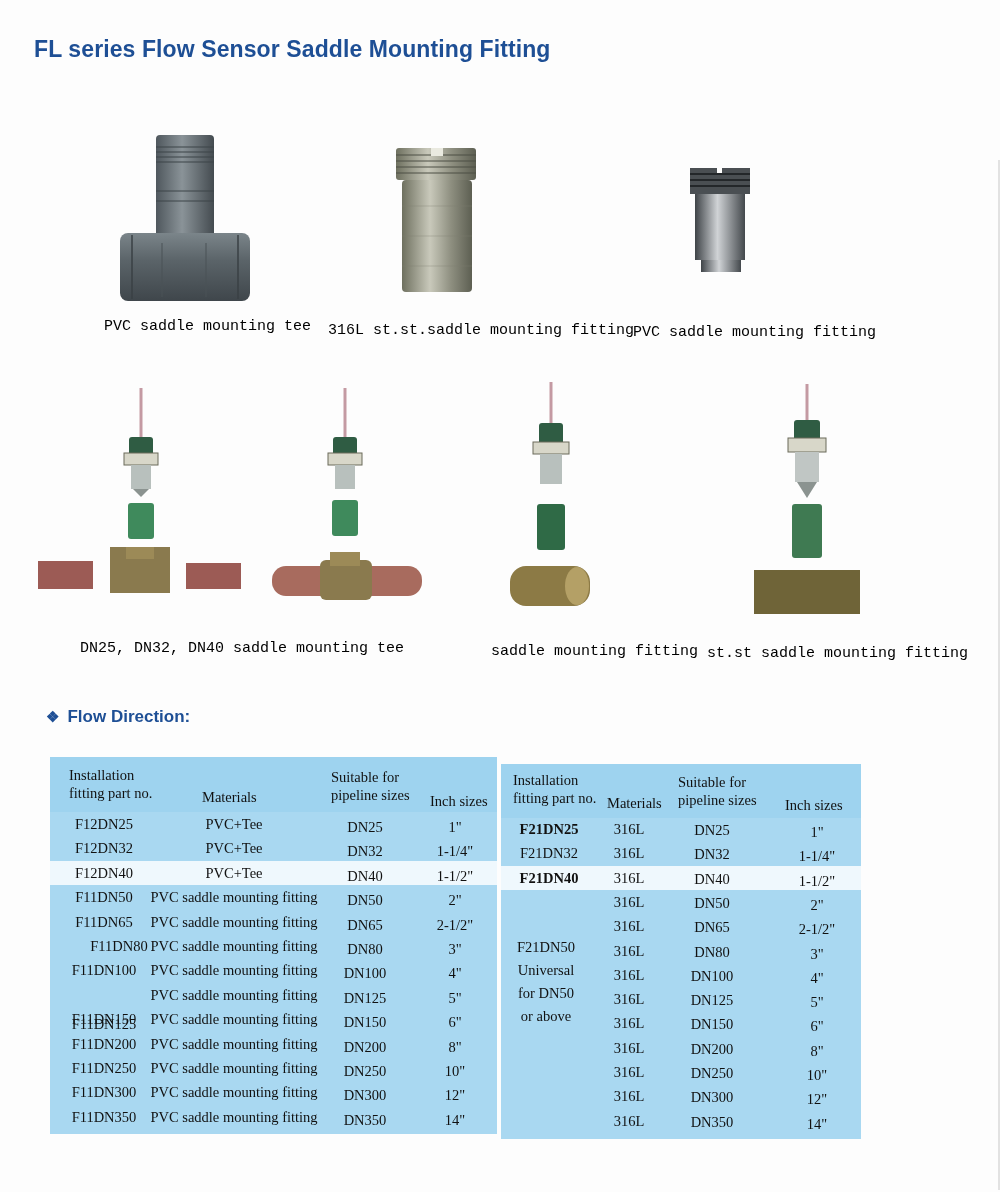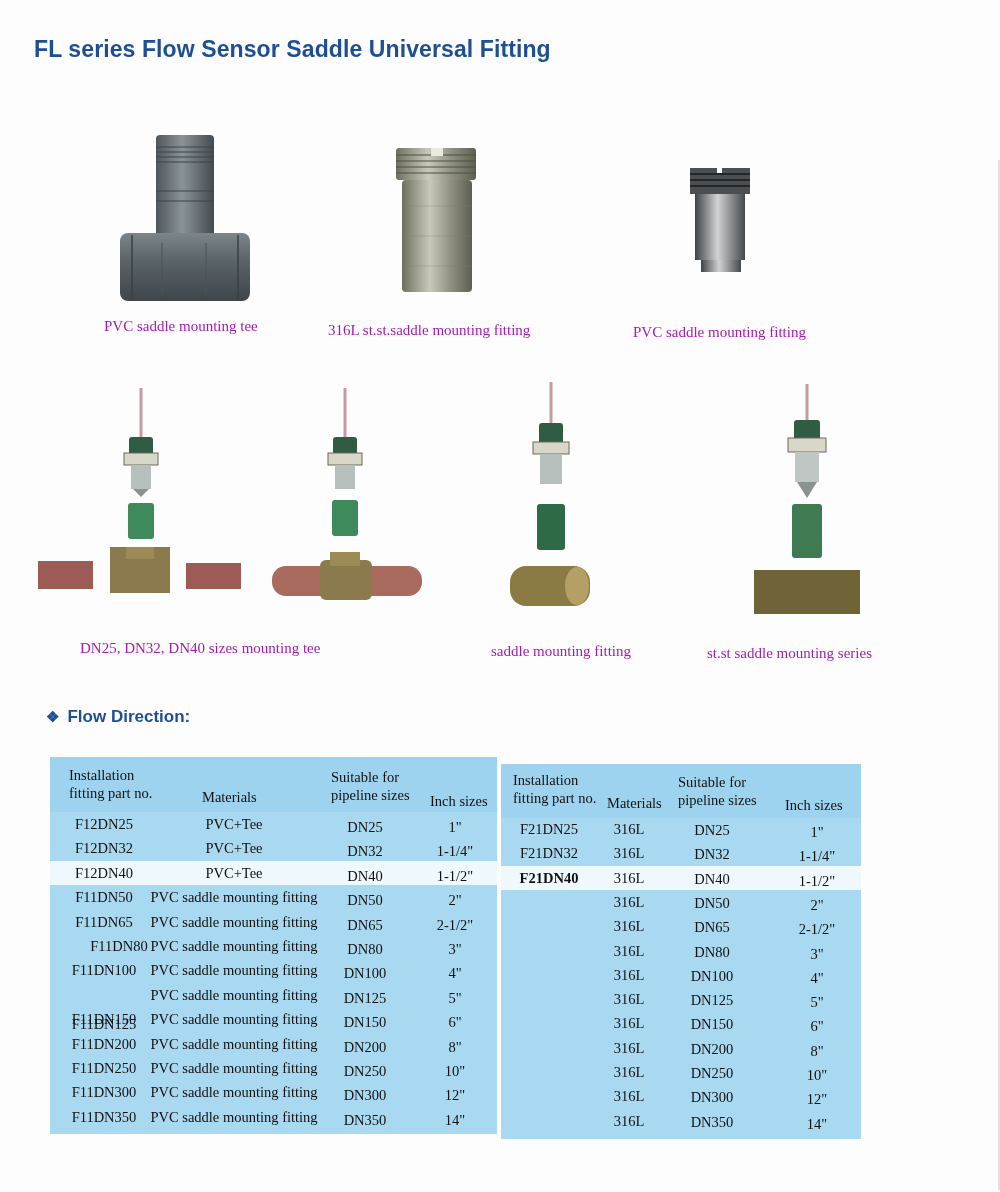--- a/index.html
+++ b/index.html
@@ -1,33 +1,33 @@
 <!DOCTYPE html>
 <html><head>
 <meta charset="utf-8">
 <style>
   html, body { margin:0; padding:0; }
   body { width:1000px; height:1192px; background:#fdfdfd; position:relative; overflow:hidden; font-family:"Liberation Serif", serif; color:#111; }
   .title { position:absolute; left:34px; top:36px; font-family:"Liberation Sans", sans-serif; font-weight:bold; font-size:23px; color:#1e4f95; letter-spacing:0.1px; }
   .edge-line { position:absolute; left:998px; top:160px; width:2px; height:1030px; background:#e2e2e2; }
   .fig { position:absolute; }
-  .caption { position:absolute; font-size:15px; color:#a21caf; white-space:nowrap; }
+  .caption { position:absolute; font-size:15px; color:#000000; white-space:nowrap;font-family:Liberation Mono, monospace; }
   .section { position:absolute; left:46px; top:707px; font-family:"Liberation Sans", sans-serif; font-weight:bold; font-size:17px; color:#1e4f95; }
   .section .diamond { display:inline-block; margin-right:8px; font-size:15px; }
   .tbl { position:absolute; background:#a9d8f1; }
   .tbl .hdr { position:absolute; font-size:14.5px; line-height:18px; }
   .tbl .cell { position:absolute; font-size:14.5px; white-space:nowrap; }
   .band { position:absolute; left:0; right:0; background:#eff8fd; }
   .hband { position:absolute; left:0; right:0; top:0; background:#9ed3ef; }
   .c { text-align:center; }
 </style>
 </head>
 <body>
 
-<div class="title">FL series Flow Sensor Saddle Universal Fitting</div>
+<div class="title">FL series Flow Sensor Saddle Mounting Fitting</div>
 <div class="edge-line"></div>
 
 <svg class="fig" style="left:118px;top:133px" width="135" height="175" viewBox="0 0 135 175">
   <defs>
     <linearGradient id="gPvc" x1="0" x2="1">
         <stop offset="0" stop-color="#4f575d"></stop>
         <stop offset="0.45" stop-color="#8a9398"></stop>
         <stop offset="1" stop-color="#444b50"></stop>
       </linearGradient>
     <linearGradient id="gPvcV" x1="0" x2="0" y1="0" y2="1">
@@ -114,21 +114,21 @@
 <svg class="fig" style="left:268px;top:380px" width="158" height="222" viewBox="0 0 158 222">
   <line x1="77" y1="8" x2="77" y2="60" stroke="#c49aa3" stroke-width="3"></line>
   <rect x="65" y="57" width="24" height="20" rx="3" fill="#2f5c43"></rect>
   <rect x="60" y="73" width="34" height="12" fill="#d8d7c9" stroke="#6b6b5a" stroke-width="1"></rect>
   <rect x="67" y="85" width="20" height="24" fill="#b8c0bd"></rect>
   <rect x="64" y="120" width="26" height="36" rx="3" fill="#3f8a5c"></rect>
   <rect x="4" y="186" width="150" height="30" rx="14" fill="#a86b5e"></rect>
   <rect x="52" y="180" width="52" height="40" rx="6" fill="#8a7a4e"></rect>
   <rect x="62" y="172" width="30" height="14" fill="#9c8a57"></rect>
 </svg>
-<div class="caption" style="left:80px;top:640px">DN25, DN32, DN40 sizes mounting tee</div>
+<div class="caption" style="left:80px;top:640px">DN25, DN32, DN40 saddle mounting tee</div>
 
 <svg class="fig" style="left:505px;top:378px" width="90" height="230" viewBox="0 0 90 230">
   <line x1="46" y1="4" x2="46" y2="48" stroke="#c49aa3" stroke-width="3"></line>
   <rect x="34" y="45" width="24" height="22" rx="3" fill="#2f5c43"></rect>
   <rect x="28" y="64" width="36" height="12" fill="#d8d7c9" stroke="#6b6b5a" stroke-width="1"></rect>
   <rect x="35" y="76" width="22" height="30" fill="#b8c0bd"></rect>
   <rect x="32" y="126" width="28" height="46" rx="3" fill="#2f6a46"></rect>
   <rect x="5" y="188" width="80" height="40" rx="16" fill="#8c7a45"></rect>
   <ellipse cx="72" cy="208" rx="12" ry="19" fill="#b4a066"></ellipse>
 </svg>
@@ -136,21 +136,21 @@
 
 <svg class="fig" style="left:752px;top:380px" width="110" height="238" viewBox="0 0 110 238">
   <line x1="55" y1="4" x2="55" y2="44" stroke="#c49aa3" stroke-width="3"></line>
   <rect x="42" y="40" width="26" height="22" rx="3" fill="#2f5c43"></rect>
   <rect x="36" y="58" width="38" height="14" fill="#d8d7c9" stroke="#6b6b5a" stroke-width="1"></rect>
   <rect x="43" y="72" width="24" height="30" fill="#c0c6c4"></rect>
   <polygon points="45,102 65,102 55,118" fill="#8b9390"></polygon>
   <rect x="40" y="124" width="30" height="54" rx="3" fill="#3f7a52"></rect>
   <rect x="2" y="190" width="106" height="44" fill="#6f6438"></rect>
 </svg>
-<div class="caption" style="left:707px;top:645px">st.st saddle mounting series</div>
+<div class="caption" style="left:707px;top:645px">st.st saddle mounting fitting</div>
 
 <div class="section">
   <span class="diamond">❖</span><span>Flow Direction:</span>
 </div>
 
 <div class="tbl" style="left:50px;top:757px;width:447px;height:377px;">
   <div class="hband" style="height:55px;"></div>
   <div class="band" style="top:104px;height:24px;"></div>
   <div class="hdr" style="left:19px;top:9px;">
       <div>Installation</div>
@@ -225,21 +225,21 @@
       <div>Installation</div>
       <div>fitting part no.</div>
     </div>
   <div class="hdr" style="left:106px;top:30px;">Materials</div>
   <div class="hdr" style="left:177px;top:9px;">
       <div>Suitable for</div>
       <div>pipeline sizes</div>
     </div>
   <div class="hdr" style="left:284px;top:32px;">Inch sizes</div>
   <div id="right-rows">
-      <div class="cell c" style="left: 10px; width: 76px; top: 57px;">F21DN25</div>
+      <div class="cell c" style="left: 10px; width: 76px; top: 57px; font-weight: bold;">F21DN25</div>
       <div class="cell c" style="left: 100px; width: 56px; top: 57px;">316L</div>
       <div class="cell c" style="left: 176px; width: 70px; top: 58px;">DN25</div>
       <div class="cell c" style="left: 284px; width: 64px; top: 60px;">1"</div>
       <div class="cell c" style="left: 10px; width: 76px; top: 81.3px;">F21DN32</div>
       <div class="cell c" style="left: 100px; width: 56px; top: 81.3px;">316L</div>
       <div class="cell c" style="left: 176px; width: 70px; top: 82.3px;">DN32</div>
       <div class="cell c" style="left: 284px; width: 64px; top: 84.3px;">1-1/4"</div>
       <div class="cell c" style="left: 10px; width: 76px; top: 105.6px; font-weight: bold;">F21DN40</div>
       <div class="cell c" style="left: 100px; width: 56px; top: 105.6px;">316L</div>
       <div class="cell c" style="left: 176px; width: 70px; top: 106.6px;">DN40</div>
@@ -278,13 +278,19 @@
       <div class="cell c" style="left: 284px; width: 64px; top: 303px;">10"</div>
       <div class="cell c" style="left: 10px; width: 76px; top: 324.3px;"></div>
       <div class="cell c" style="left: 100px; width: 56px; top: 324.3px;">316L</div>
       <div class="cell c" style="left: 176px; width: 70px; top: 325.3px;">DN300</div>
       <div class="cell c" style="left: 284px; width: 64px; top: 327.3px;">12"</div>
       <div class="cell c" style="left: 10px; width: 76px; top: 348.6px;"></div>
       <div class="cell c" style="left: 100px; width: 56px; top: 348.6px;">316L</div>
       <div class="cell c" style="left: 176px; width: 70px; top: 349.6px;">DN350</div>
       <div class="cell c" style="left: 284px; width: 64px; top: 351.6px;">14"</div>
     </div>
+  <div style="position:absolute;left:8px;top:172px;width:74px;text-align:center;font-size:14.5px;line-height:23px;">
+    <div>F21DN50</div>
+    <div>Universal</div>
+    <div>for DN50</div>
+    <div>or above</div>
+  </div>
 </div>
 
 </body></html>

